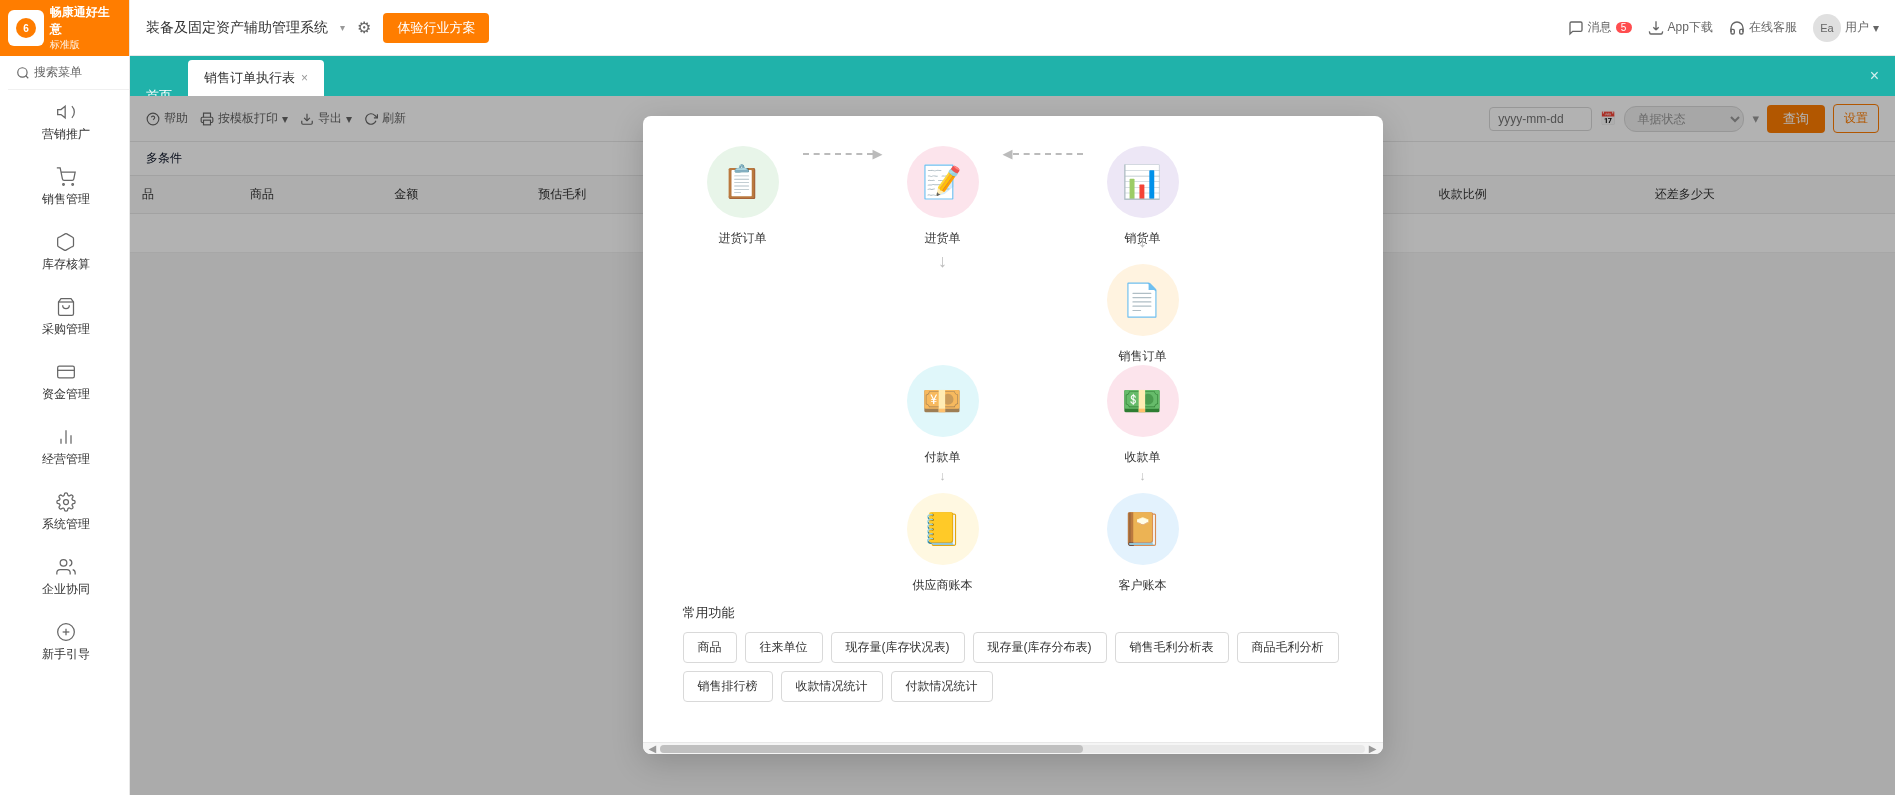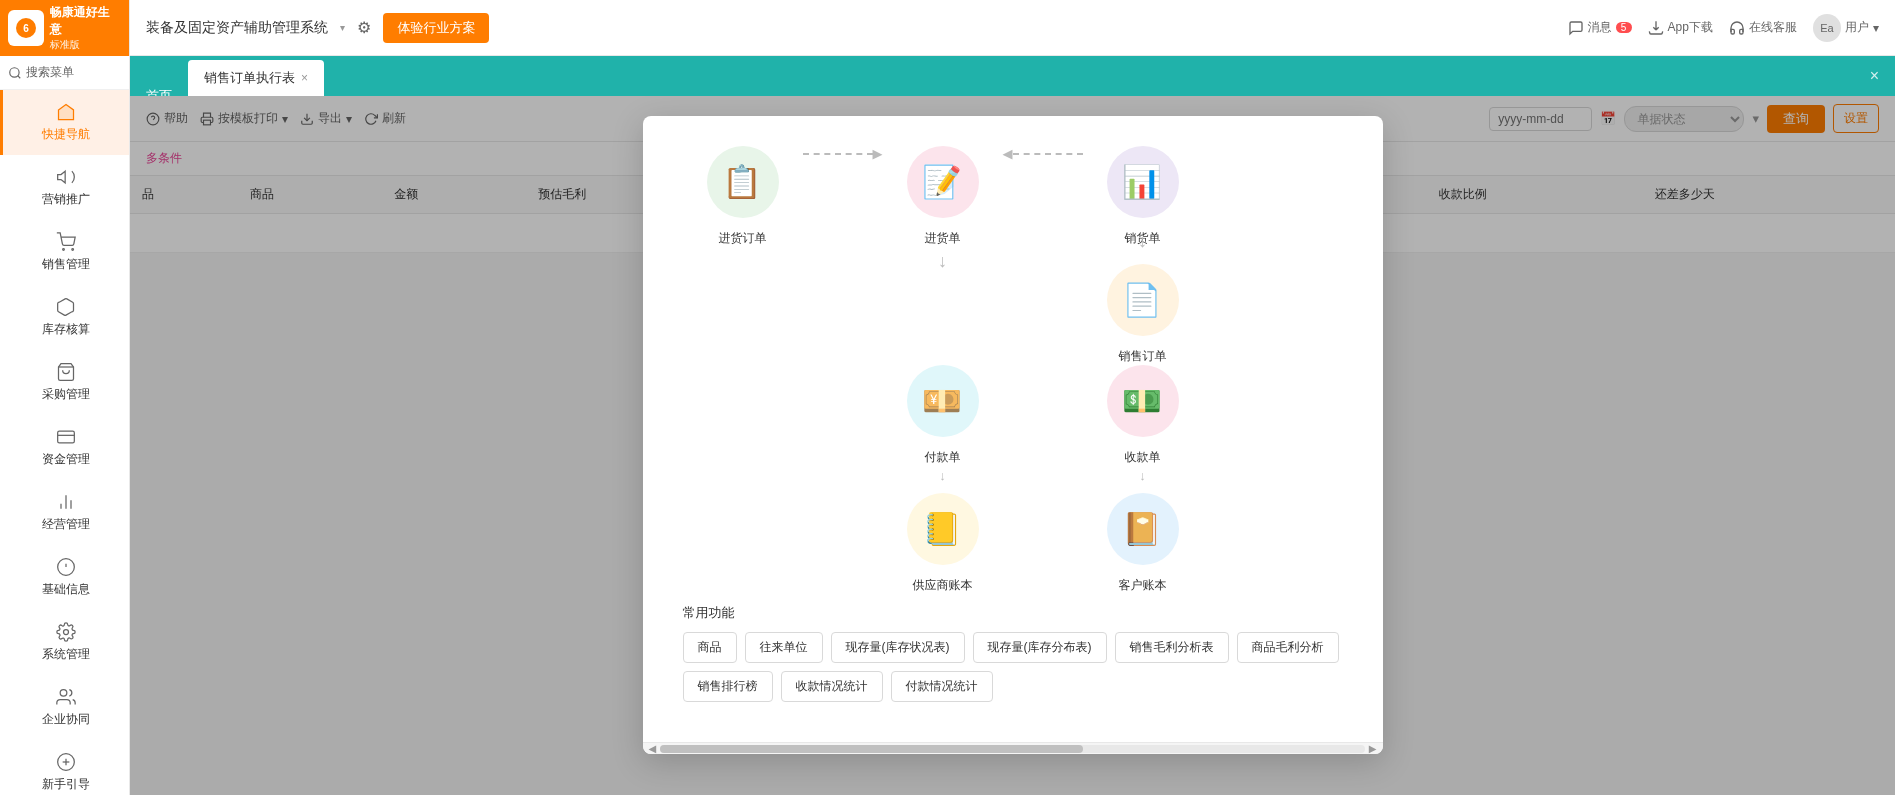--- a/index.html
+++ b/index.html
@@ -6,21 +6,21 @@
     body { font-family: 'Microsoft YaHei', Arial, sans-serif; font-size: 13px; background: #f0f2f5; overflow: hidden; }
 
     
     .app-wrapper { display: flex; height: 795px; width: 1895px; }
 
     
     .sidebar { width: 130px; background: #fff; display: flex; flex-direction: column; border-right: 1px solid #e8e8e8; flex-shrink: 0; }
     .sidebar-logo { background: #ff7d00; color: #fff; padding: 10px 8px; display: flex; align-items: center; gap: 6px; height: 56px; }
     .sidebar-logo-icon { width: 36px; height: 36px; background: #fff; border-radius: 6px; display: flex; align-items: center; justify-content: center; }
     .sidebar-logo-icon svg { width: 24px; height: 24px; }
-    .sidebar-search { padding: 8px; border-bottom: 1px solid #f0f0f0; display: flex; align-items: center; gap: 4px; cursor: pointer; color: #666; font-size: 12px; }
+    .sidebar-search { padding: 8px; border-bottom: 1px solid #f0f0f0; display: flex; align-items: center; gap: 4px; cursor: pointer; color: #666; font-size: 12px; margin-left: 8px; }
     .sidebar-nav { flex: 1; overflow-y: auto; }
     .sidebar-item { display: flex; flex-direction: column; align-items: center; padding: 12px 4px; cursor: pointer; color: #333; font-size: 12px; gap: 4px; border-left: 3px solid transparent; }
     .sidebar-item.active { background: #fff0e6; color: #ff7d00; border-left-color: #ff7d00; }
     .sidebar-item svg { width: 20px; height: 20px; }
 
     
     .main { flex: 1; display: flex; flex-direction: column; overflow: hidden; }
 
     
     .top-header { height: 56px; background: #fff; display: flex; align-items: center; padding: 0 16px; border-bottom: 1px solid #e8e8e8; gap: 12px; }
@@ -46,21 +46,21 @@
     
     .content-toolbar { background: #fff; padding: 8px 16px; display: flex; align-items: center; gap: 12px; border-bottom: 1px solid #e8e8e8; }
     .toolbar-btn { display: flex; align-items: center; gap: 4px; color: #666; font-size: 12px; cursor: pointer; }
     .query-btn { background: #ff7d00; color: #fff; border: none; border-radius: 4px; padding: 5px 16px; font-size: 13px; cursor: pointer; }
     .settings-btn { background: #fff; color: #ff7d00; border: 1px solid #ff7d00; border-radius: 4px; padding: 5px 10px; font-size: 12px; cursor: pointer; }
 
     
     .filter-row { background: #fff; padding: 8px 16px; display: flex; align-items: center; gap: 8px; border-bottom: 1px solid #e8e8e8; flex-wrap: wrap; }
     .filter-input { border: 1px solid #d9d9d9; border-radius: 4px; padding: 4px 8px; font-size: 12px; color: #999; width: 150px; }
     .filter-select { border: 1px solid #d9d9d9; border-radius: 12px; padding: 4px 8px; font-size: 12px; color: #999; width: 120px; }
-    .expand-link { color: #ec4899; font-size: 12px; cursor: pointer; }
+    .expand-link { color: #0f172a; font-size: 12px; cursor: pointer; }
 
     
     .table-area { background: #fff; margin: 0; overflow: auto; }
     .data-table { width: 100%; border-collapse: collapse; font-size: 12px; }
     .data-table th { background: #fafafa; border-bottom: 1px solid #e8e8e8; padding: 10px 12px; text-align: left; color: #333; font-weight: 500; white-space: nowrap; }
     .data-table td { border-bottom: 1px solid #f0f0f0; padding: 10px 12px; color: #666; }
     .no-data { text-align: center; padding: 60px; color: #999; font-size: 13px; }
 
     
     .modal-overlay { position: absolute; top: 0; left: 0; right: 0; bottom: 0; background: rgba(0,0,0,0.3); z-index: 100; display: flex; align-items: flex-start; justify-content: center; padding-top: 20px; }
@@ -111,26 +111,20 @@
 
     <div class="sidebar-search">
       <svg width="14" height="14" viewBox="0 0 24 24" fill="none" stroke="currentColor" stroke-width="2">
         <circle cx="11" cy="11" r="8"></circle>
           <line x1="21" y1="21" x2="16.65" y2="16.65"></line>
       </svg>
       <span>搜索菜单</span>
     </div>
 
     <div class="sidebar-nav">
-      <div class="sidebar-item active">
-        <svg width="20" height="20" viewBox="0 0 24 24" fill="#ff7d00">
-            <path d="M3 9.5L12 3l9 6.5V21H3V9.5z" stroke="#ff7d00" stroke-width="1.5" fill="rgba(255,125,0,0.15)"></path>
-          </svg>
-        <span>快捷导航</span>
-      </div>
       <div class="sidebar-item">
         <svg width="20" height="20" viewBox="0 0 24 24" fill="none" stroke="#666" stroke-width="1.5">
             <path d="M11 5L6 9H2v6h4l5 4V5z"></path>
             <path d="M19.07 4.93a10 10 0 0 1 0 14.14"></path>
           </svg>
         <span>营销推广</span>
       </div>
       <div class="sidebar-item">
         <svg width="20" height="20" viewBox="0 0 24 24" fill="none" stroke="#666" stroke-width="1.5">
             <circle cx="9" cy="21" r="1"></circle>
@@ -160,28 +154,20 @@
           </svg>
         <span>资金管理</span>
       </div>
       <div class="sidebar-item">
         <svg width="20" height="20" viewBox="0 0 24 24" fill="none" stroke="#666" stroke-width="1.5">
             <line x1="18" y1="20" x2="18" y2="10"></line>
             <line x1="12" y1="20" x2="12" y2="4"></line>
             <line x1="6" y1="20" x2="6" y2="14"></line>
           </svg>
         <span>经营管理</span>
-      </div>
-      <div class="sidebar-item">
-        <svg width="20" height="20" viewBox="0 0 24 24" fill="none" stroke="#666" stroke-width="1.5">
-            <circle cx="12" cy="12" r="10"></circle>
-            <line x1="12" y1="8" x2="12" y2="12"></line>
-            <line x1="12" y1="16" x2="12.01" y2="16"></line>
-          </svg>
-        <span>基础信息</span>
       </div>
       <div class="sidebar-item">
         <svg width="20" height="20" viewBox="0 0 24 24" fill="none" stroke="#666" stroke-width="1.5">
             <circle cx="12" cy="12" r="3"></circle>
             <path d="M19.4 15a1.65 1.65 0 00.33 1.82l.06.06a2 2 0 010 2.83 2 2 0 01-2.83 0l-.06-.06a1.65 1.65 0 00-1.82-.33 1.65 1.65 0 00-1 1.51V21a2 2 0 01-4 0v-.09A1.65 1.65 0 009 19.4a1.65 1.65 0 00-1.82.33l-.06.06a2 2 0 01-2.83-2.83l.06-.06A1.65 1.65 0 004.68 15a1.65 1.65 0 00-1.51-1H3a2 2 0 010-4h.09A1.65 1.65 0 004.6 9a1.65 1.65 0 00-.33-1.82l-.06-.06a2 2 0 012.83-2.83l.06.06A1.65 1.65 0 009 4.68a1.65 1.65 0 001-1.51V3a2 2 0 014 0v.09a1.65 1.65 0 001 1.51 1.65 1.65 0 001.82-.33l.06-.06a2 2 0 012.83 2.83l-.06.06A1.65 1.65 0 0019.4 9a1.65 1.65 0 001.51 1H21a2 2 0 010 4h-.09a1.65 1.65 0 00-1.51 1z"></path>
           </svg>
         <span>系统管理</span>
       </div>
       <div class="sidebar-item">
         <svg width="20" height="20" viewBox="0 0 24 24" fill="none" stroke="#666" stroke-width="1.5">

